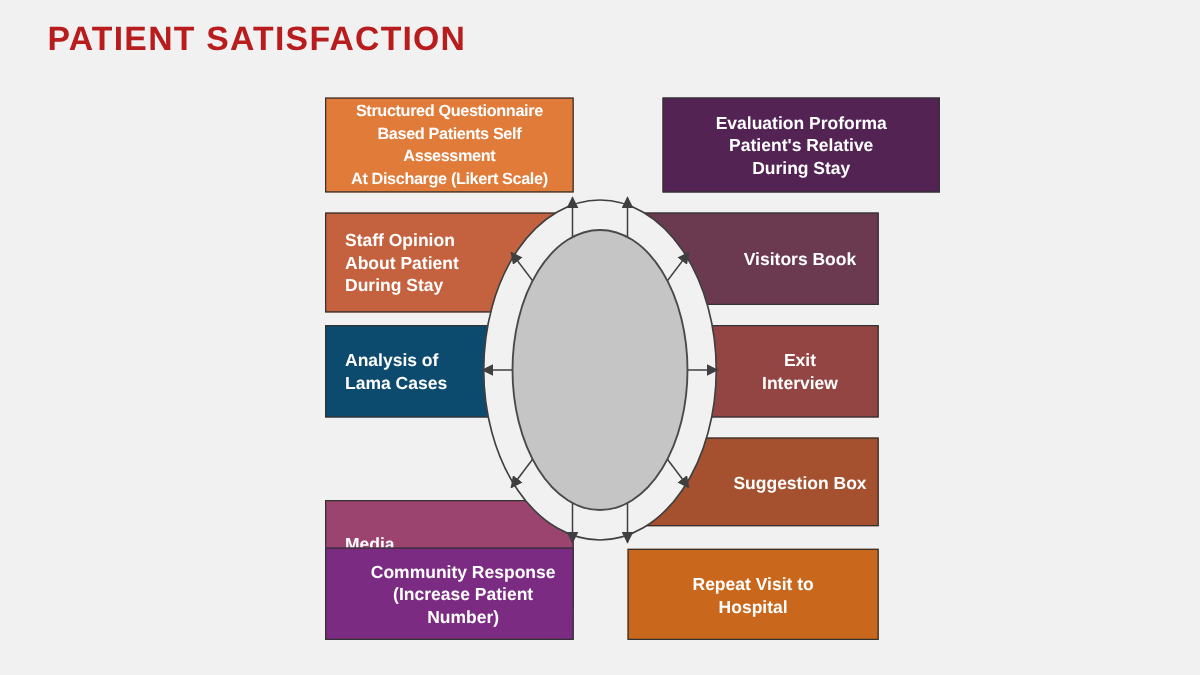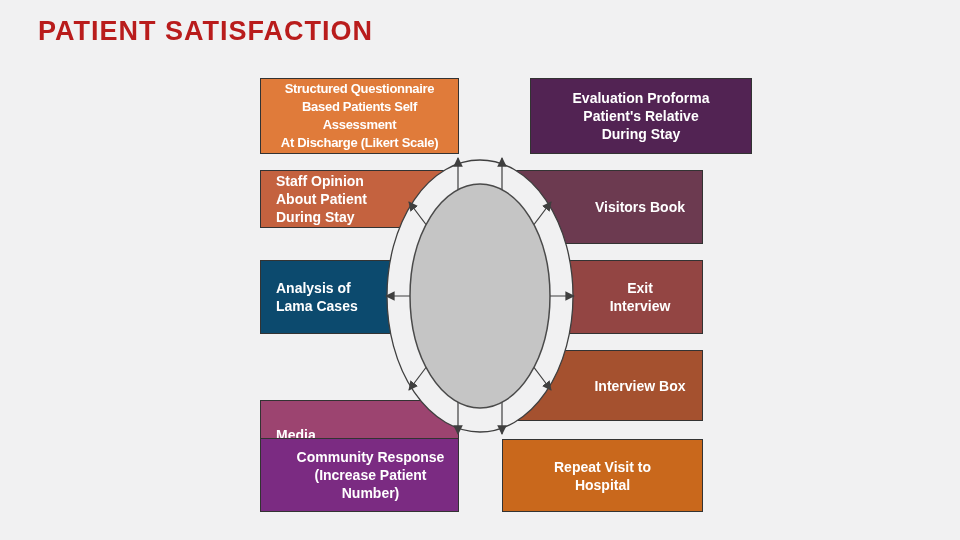--- a/index.html
+++ b/index.html
@@ -18,21 +18,21 @@
     color:#FFFFFF; font-weight:bold; font-size:14px; line-height:18px;
     display:flex; align-items:center; justify-content:center;
     white-space:pre-line; text-align:center; z-index:1;
   }
   .box.align-left { justify-content:flex-start; text-align:left; padding-left:15px; }
   .box.shift-right { padding-left:75px; }
   .box.small-text { font-size:13px; letter-spacing:-0.3px; }
 
   
   .pos-l1 { left:260px; top:78px;  width:199px; height:76px; }
-  .pos-l2 { left:260px; top:170px; width:199px; height:58px; }
+  .pos-l2 { left:260px; top:170px; width:199px; height:80px; }
   .pos-l3 { left:260px; top:260px; width:199px; height:74px; }
   .pos-l4 { left:260px; top:368px; width:199px; height:87px;margin-top:32px; }
   .pos-l5 { left:260px; top:438px; width:199px; height:74px; }
   
   .pos-r1 { left:530px; top:78px;  width:222px; height:76px; }
   .pos-r2 { left:502px; top:170px; width:201px; height:74px; }
   .pos-r3 { left:502px; top:260px; width:201px; height:74px; }
   .pos-r4 { left:502px; top:350px; width:201px; height:71px; }
   .pos-r5 { left:502px; top:439px; width:201px; height:73px; }
 
@@ -67,21 +67,21 @@
   <div class="box pos-l5" style="background-color: rgb(123, 43, 130); padding-left: 22px;">Community Response
 (Increase Patient
 Number)</div>
 
   <div class="box pos-r1" style="background-color: rgb(82, 35, 83);">Evaluation Proforma
 Patient's Relative
 During Stay</div>
   <div class="box pos-r3 shift-right" style="background-color: rgb(147, 69, 67);">Exit
 Interview</div>
   <div class="box pos-r2 shift-right" style="background-color: rgb(108, 58, 80);">Visitors Book</div>
-  <div class="box pos-r4 shift-right" style="background-color: rgb(165, 81, 47);">Interview Box</div>
+  <div class="box pos-r4 shift-right" style="background-color: rgb(165, 81, 47);">Suggestion Box</div>
   <div class="box pos-r5" style="background-color: rgb(201, 104, 28);">Repeat Visit to
 Hospital</div>
 
   <svg class="diagram-svg" viewBox="0 0 960 540" xmlns="http://www.w3.org/2000/svg">
     <defs>
       <marker id="arrowhead" viewBox="0 0 10 10" refX="9" refY="5" markerWidth="8" markerHeight="8" orient="auto">
         <path d="M0,0 L10,5 L0,10 Z" fill="#3F3F3F"></path>
       </marker>
     </defs>
 

